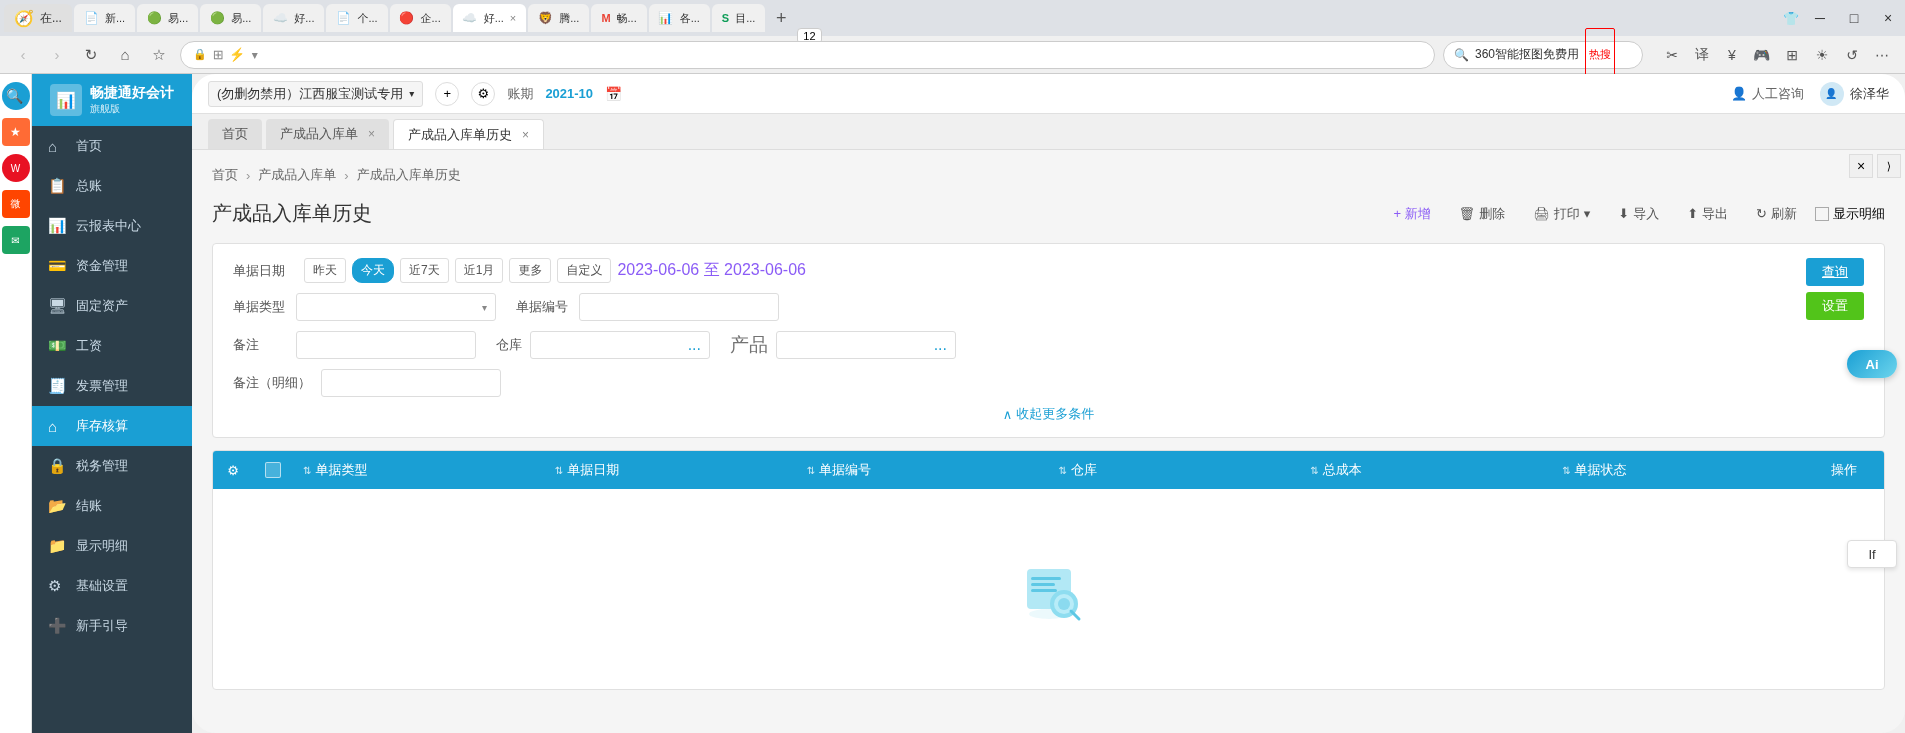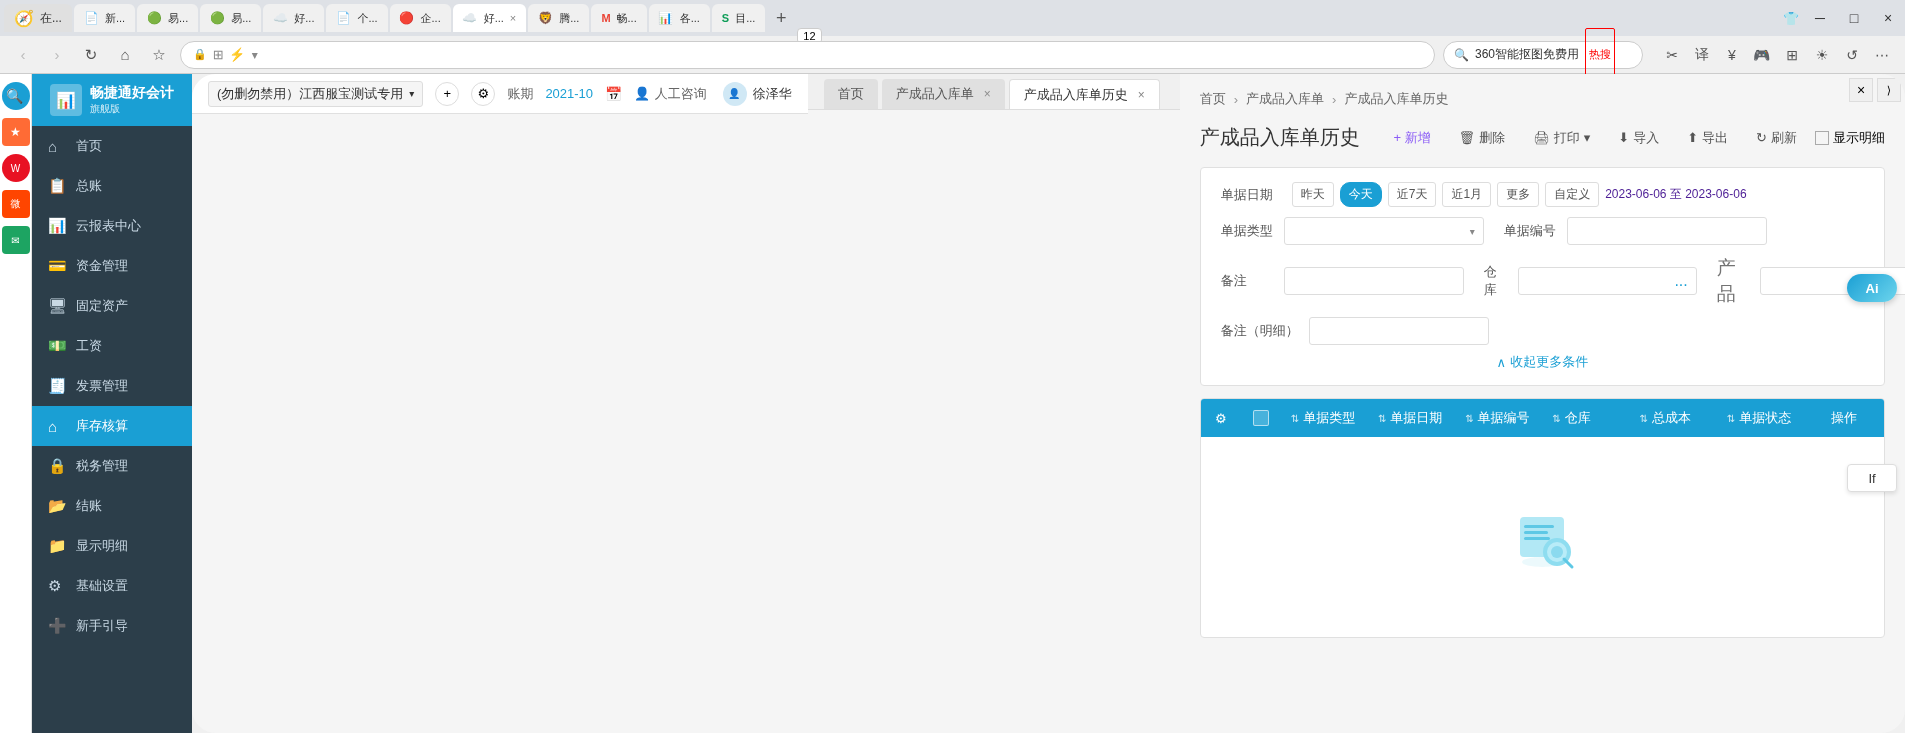--- a/index.html
+++ b/index.html
@@ -35,27 +35,27 @@
     
     .app-sidebar { width: 160px; background: #2c3e4a; display: flex; flex-direction: column; }
     .app-logo { height: 52px; background: #1a9fd4; display: flex; align-items: center; justify-content: center; flex-direction: column; }
     .app-logo-text { color: #fff; font-size: 14px; font-weight: bold; }
     .app-logo-sub { color: rgba(255,255,255,0.8); font-size: 10px; }
     .nav-item { display: flex; align-items: center; height: 40px; padding: 0 16px; cursor: pointer; color: #c8d8e4; gap: 10px; font-size: 13px; }
     .nav-item.active { background: #1a9fd4; color: #fff; }
     .nav-icon { font-size: 15px; width: 18px; }
 
     
-    .content-area { flex: 1; background: #f5f5f5; overflow: hidden; display: flex; flex-direction: row; border-radius: 24px; }
+    .content-area { flex: 1; background: #f5f5f5; overflow: hidden; display: flex; flex-direction: column; border-radius: 24px; }
 
     
     .content-topbar { height: 40px; background: #fff; border-bottom: 1px solid #e0e0e0; display: flex; align-items: center; padding: 0 16px; gap: 12px; }
     .company-selector { display: flex; align-items: center; gap: 6px; font-size: 13px; color: #333; background: #f5f5f5; border: 1px solid #ddd; border-radius: 3px; padding: 3px 8px; cursor: pointer; }
     .period-label { font-size: 13px; color: #666; }
-    .period-value { color: #1a9fd4; font-size: 13px; font-weight: normal; cursor: pointer; }
+    .period-value { color: #1a9fd4; font-size: 13px; font-weight: bold; cursor: pointer; }
     .topbar-right { margin-left: auto; display: flex; align-items: center; gap: 16px; }
     .user-service { display: flex; align-items: center; gap: 4px; color: #666; font-size: 13px; cursor: pointer; }
     .user-avatar { width: 24px; height: 24px; background: #d0e8f5; border-radius: 50%; display: flex; align-items: center; justify-content: center; font-size: 10px; color: #1a9fd4; }
     .user-name { font-size: 13px; color: #333; }
 
     
     .page-tabs { height: 36px; background: #f0f0f0; display: flex; align-items: flex-end; padding: 0 16px; border-bottom: 1px solid #ddd; }
     .page-tab { height: 30px; padding: 0 14px; display: flex; align-items: center; gap: 6px; border-radius: 4px 4px 0 0; font-size: 13px; cursor: pointer; background: #e0e0e0; color: #555; margin-right: 4px; }
     .page-tab.active { background: #fff; color: #333; border: 1px solid #ddd; border-bottom: none; }
     .tab-close-x { margin-left: 4px; cursor: pointer; opacity: 0.6; font-size: 12px; }
@@ -72,21 +72,21 @@
     .action-btn { display: flex; align-items: center; gap: 4px; padding: 4px 10px; border: none; background: none; cursor: pointer; font-size: 13px; color: #555; }
     .checkbox-display { width: 14px; height: 14px; border: 1px solid #aaa; display: inline-block; }
 
     
     .filter-section { background: #fff; border: 1px solid #e0e0e0; border-radius: 4px; padding: 14px 20px; margin-bottom: 12px; }
     .filter-row { display: flex; align-items: center; gap: 16px; margin-bottom: 10px; }
     .filter-label { font-size: 13px; color: #555; min-width: 55px; }
     .date-filter { display: flex; align-items: center; gap: 6px; }
     .date-btn { padding: 3px 8px; border: 1px solid #ddd; border-radius: 3px; font-size: 12px; cursor: pointer; color: #555; background: #fff; }
     .date-btn.active { background: #1a9fd4; color: #fff; border-color: #1a9fd4; border-radius: 10px; }
-    .date-range { font-size: 12px; color: #4c1d95; }
+    .date-range { font-size: 16px; color: #8b5cf6; }
     .filter-input { height: 28px; border: 1px solid #ddd; border-radius: 3px; padding: 0 8px; font-size: 13px; width: 260px; }
     .collapse-btn { display: flex; align-items: center; gap: 4px; color: #1a9fd4; font-size: 13px; cursor: pointer; justify-content: center; margin-top: 8px; }
 
     
     .query-btn { background: #1a9fd4; color: #fff; border: none; border-radius: 3px; padding: 5px 16px; font-size: 13px; cursor: pointer; text-decoration: underline; }
     .settings-btn { background: #52c41a; color: #fff; border: none; border-radius: 3px; padding: 5px 12px; font-size: 13px; cursor: pointer; }
     .query-btns-col { display: flex; flex-direction: column; gap: 6px; margin-left: auto; }
 
     
     .data-table-wrapper { background: #fff; border: 1px solid #e0e0e0; border-radius: 4px; overflow: hidden; }

